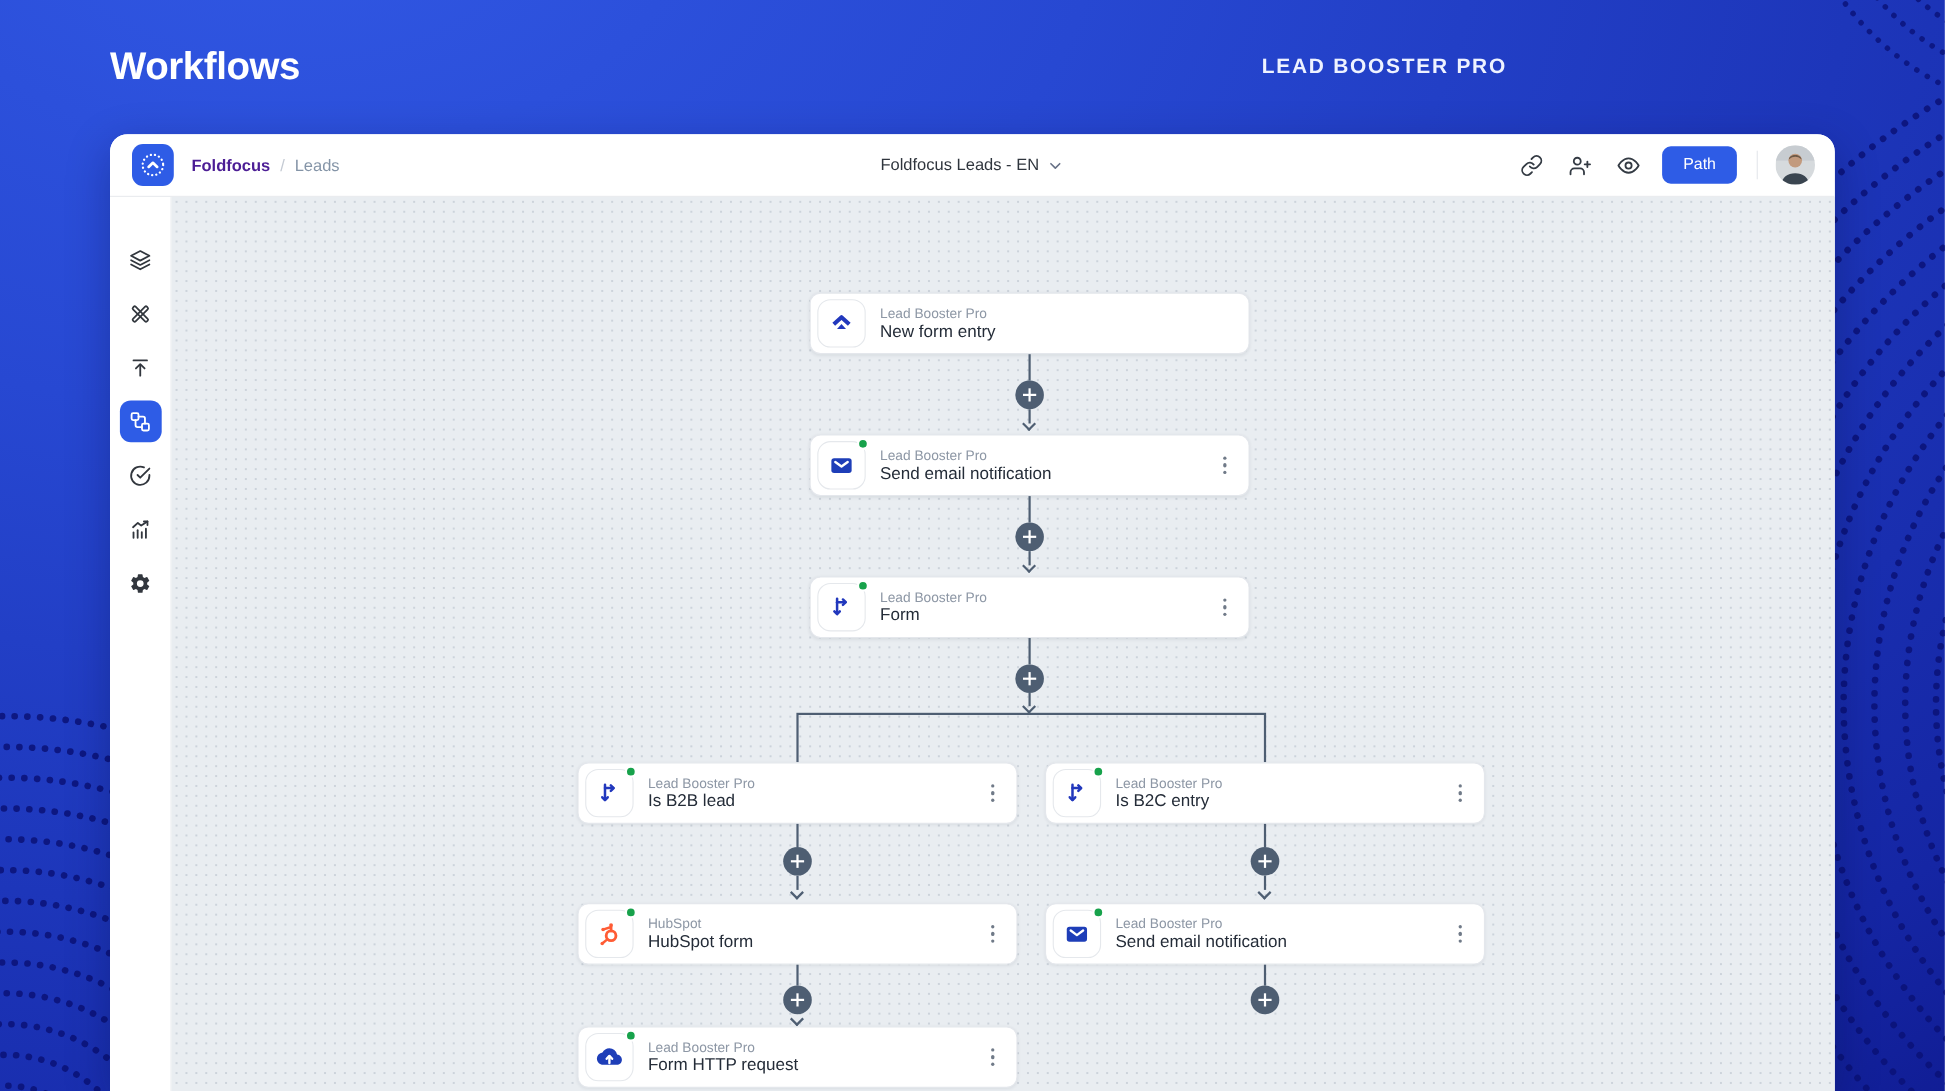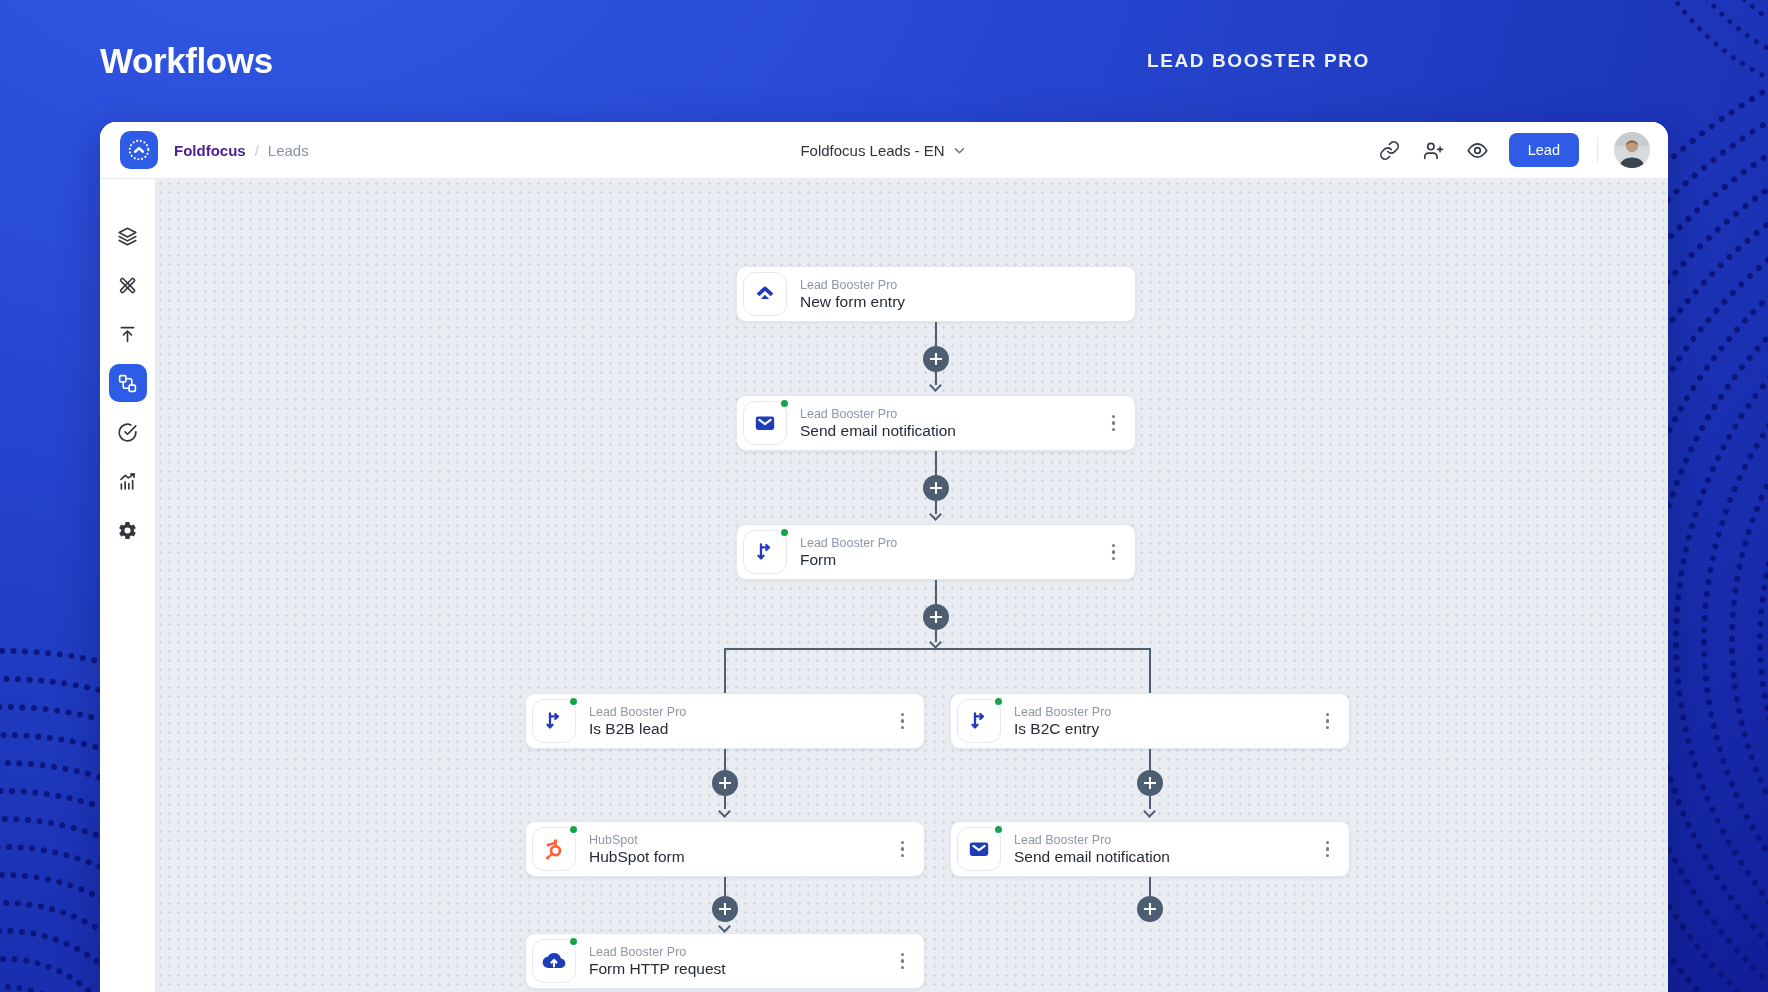--- a/index.html
+++ b/index.html
@@ -207,21 +207,21 @@
           <line x1="19.5" y1="8" x2="19.5" y2="13.5"></line>
             <line x1="22.3" y1="10.75" x2="16.7" y2="10.75"></line>
         </svg>
       </button>
       <button class="icon-btn">
         <svg width="21" height="21" viewBox="0 0 24 24" fill="none" stroke="currentColor" stroke-width="1.9" stroke-linecap="round" stroke-linejoin="round">
           <path d="M1.5 12s4-7.5 10.5-7.5S22.5 12 22.5 12s-4 7.5-10.5 7.5S1.5 12 1.5 12z"></path>
             <circle cx="12" cy="12" r="3.2"></circle>
         </svg>
       </button>
-      <button class="save-btn">Lead</button>
+      <button class="save-btn">Path</button>
       <div class="tb-divider"></div>
       <div class="avatar">
         <svg width="36" height="36" viewBox="0 0 36 36">
           <rect width="36" height="36" fill="#d6dadd"></rect>
           <rect width="36" height="14" fill="#c7ccd1"></rect>
           <circle cx="18" cy="14" r="6.2" fill="#c29a7e"></circle>
           <path d="M18 9c-3 0-5.5 1.6-5.8 4 2-1.8 4-2.4 5.8-2.4s3.8.6 5.8 2.4C23.5 10.6 21 9 18 9z" fill="#6e5a48"></path>
           <path d="M5.5 36c0-6.5 5.6-10.5 12.5-10.5S30.5 29.5 30.5 36z" fill="#3a4550"></path>
         </svg>
       </div>

